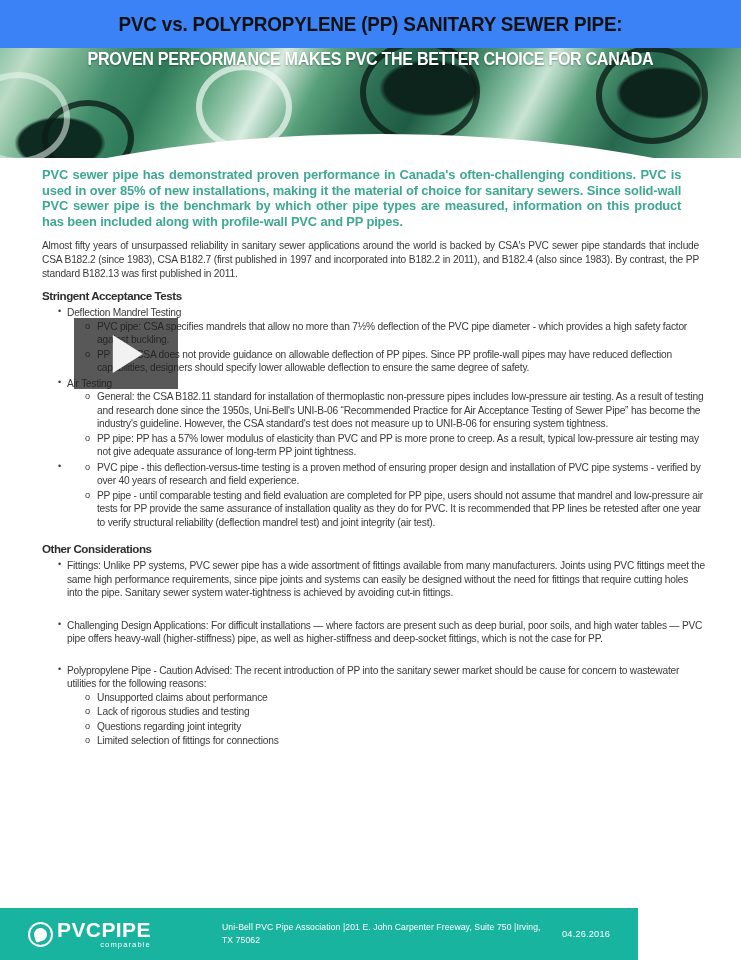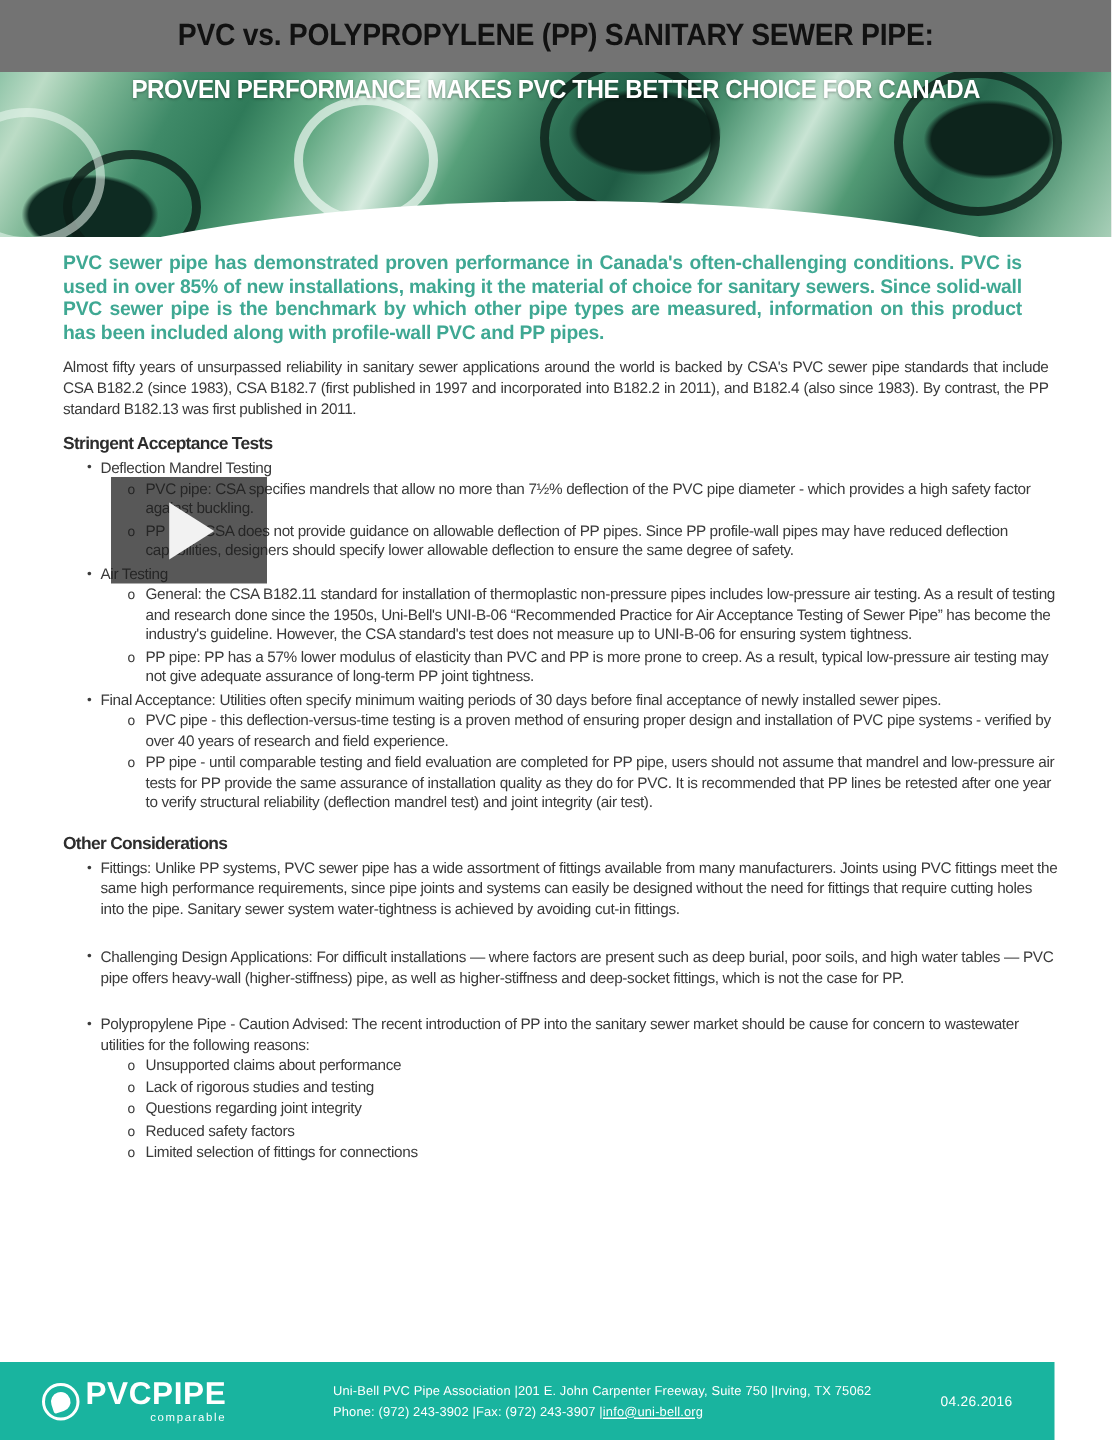--- a/index.html
+++ b/index.html
@@ -18,21 +18,21 @@
     width: 741px; height: 960px;
     background: #fff;
     overflow: hidden;
   }
 
   
   .hero {
     position: relative;
     width: 741px;
     height: 158px;
-    background: #737373;
+    background: #3b82f6;
     overflow: hidden;
   }
   .hero-photo {
     position: absolute;
     left: 0; top: 48px;
     width: 741px; height: 110px;
     overflow: hidden;
     background:
       radial-gradient(ellipse 120px 70px at 60px 95px, #0e2b22 0%, #0e2b22 34%, rgba(14,43,34,0) 38%),
       radial-gradient(ellipse 150px 85px at 430px 40px, #0d241c 0%, #0d241c 30%, rgba(13,36,28,0) 34%),
@@ -199,21 +199,21 @@
     width: 0; height: 0;
     border-left: 30px solid #f2f2f2;
     border-top: 19px solid transparent;
     border-bottom: 19px solid transparent;
   }
 
   
   .footer {
     position: absolute;
     left: 0; bottom: 0;
-    width: 703px;
+    width: 638px;
     height: 52px;
     background: #19b49f;
     display: flex;
     align-items: center;
   }
   .footer-logo {
     display: flex;
     align-items: center;
     margin-left: 28px;
     width: 168px;
@@ -311,21 +311,20 @@
         </ul>
       </li>
       <li>
         <span>Air Testing</span>
         <ul class="b2">
           <li>General: the CSA B182.11 standard for installation of thermoplastic non-pressure pipes includes low-pressure air testing. As a result of testing and research done since the 1950s, Uni-Bell's UNI-B-06 “Recommended Practice for Air Acceptance Testing of Sewer Pipe” has become the industry's guideline. However, the CSA standard's test does not measure up to UNI-B-06 for ensuring system tightness.</li>
           <li>PP pipe: PP has a 57% lower modulus of elasticity than PVC and PP is more prone to creep. As a result, typical low-pressure air testing may not give adequate assurance of long-term PP joint tightness.</li>
         </ul>
       </li>
       <li>
-        <span>Final Acceptance: Utilities often specify minimum waiting periods of 30 days before final acceptance of newly installed sewer pipes.</span>
         <ul class="b2">
           <li>PVC pipe - this deflection-versus-time testing is a proven method of ensuring proper design and installation of PVC pipe systems - verified by over 40 years of research and field experience.</li>
           <li>PP pipe - until comparable testing and field evaluation are completed for PP pipe, users should not assume that mandrel and low-pressure air tests for PP provide the same assurance of installation quality as they do for PVC. It is recommended that PP lines be retested after one year to verify structural reliability (deflection mandrel test) and joint integrity (air test).</li>
         </ul>
       </li>
     </ul>
 
     <div class="spacer9"></div>
 
     <h2 class="section">Other Considerations</h2>
@@ -335,39 +334,37 @@
       </li>
       <li style="margin-top:19px;">
         <span>Challenging Design Applications: For difficult installations — where factors are present such as deep burial, poor soils, and high water tables — PVC pipe offers heavy-wall (higher-stiffness) pipe, as well as higher-stiffness and deep-socket fittings, which is not the case for PP.</span>
       </li>
       <li style="margin-top:18px;">
         <span>Polypropylene Pipe - Caution Advised: The recent introduction of PP into the sanitary sewer market should be cause for concern to wastewater utilities for the following reasons:</span>
         <ul class="b2">
           <li>Unsupported claims about performance</li>
           <li>Lack of rigorous studies and testing</li>
           <li>Questions regarding joint integrity</li>
-          <li>Reduced safety factors</li>
           <li>Limited selection of fittings for connections</li>
         </ul>
       </li>
     </ul>
   </div>
 
   <div class="play-overlay">
     <div class="tri"></div>
   </div>
 
   <div class="footer">
     <div class="footer-logo">
       <div class="logo-mark"></div>
       <div class="logo-text">
         <span class="logo-word">PVCPIPE</span>
         <span class="logo-sub">comparable</span>
       </div>
     </div>
     <div class="footer-contact">
       <div>Uni-Bell PVC Pipe Association |201 E. John Carpenter Freeway, Suite 750 |Irving, TX 75062</div>
-      <div class="line2"><span>Phone: (972) 243-3902  |Fax: (972) 243-3907  |</span><a class="footer-email" href="#">info@uni-bell.org</a></div>
     </div>
     <div class="footer-date">04.26.2016</div>
   </div>
 
 </div>
 
 </body></html>

